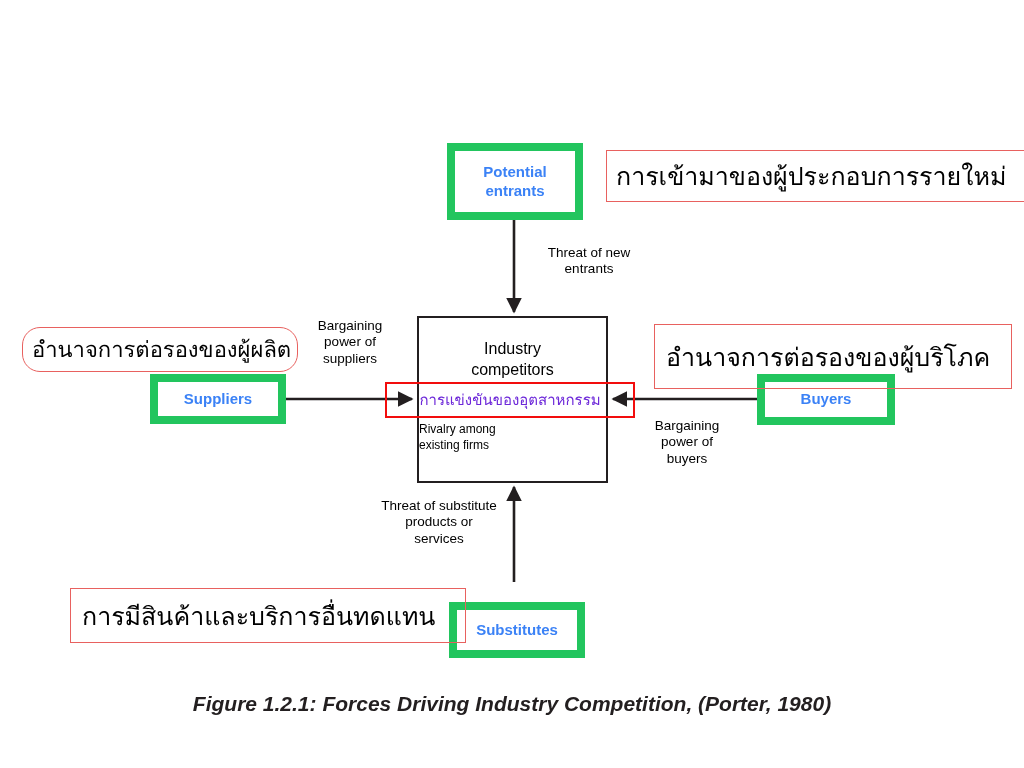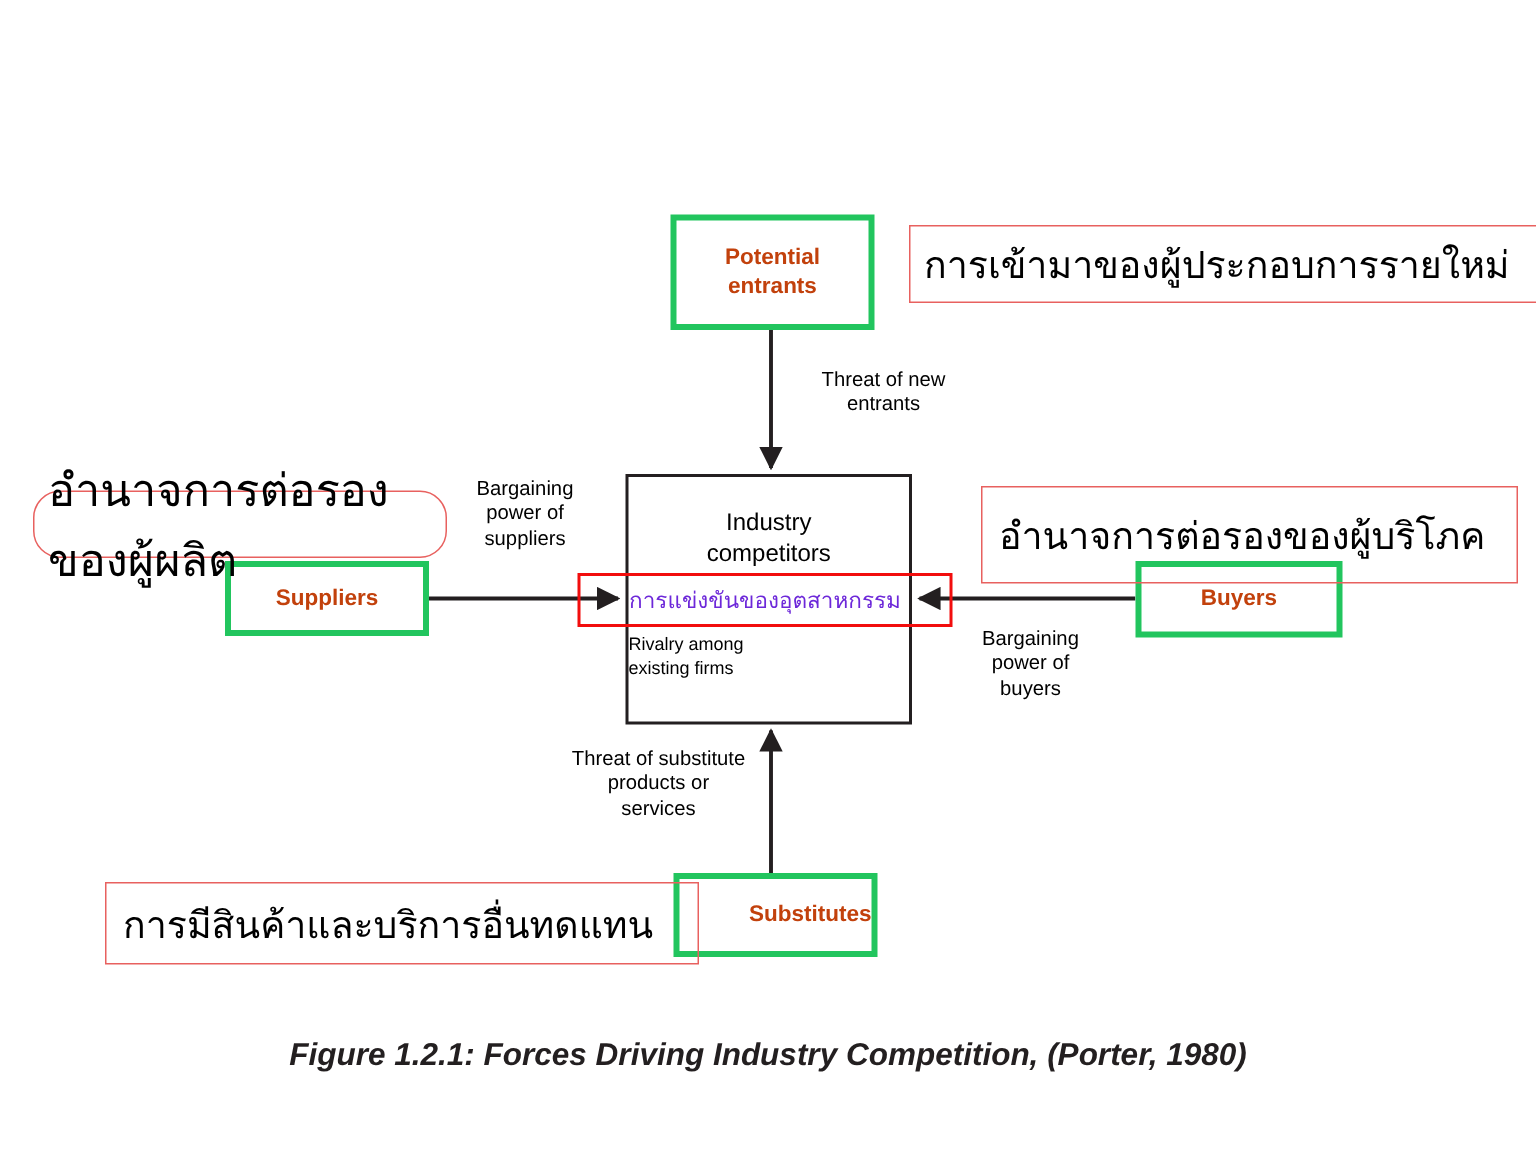--- a/index.html
+++ b/index.html
@@ -33,37 +33,37 @@
     font-size: 63px;
     line-height: 1;
     font-weight: 400;
     letter-spacing: 0px;
     color: #000;
     font-family: "Liberation Sans", sans-serif;
   }
 
   
   .node-box {
-    border: 4px solid #22c55e;
+    border: 8px solid #22c55e;
     background: #ffffff;
     box-sizing: border-box;
     display: flex;
     align-items: center;
     justify-content: center;
     text-align: center;
     font-weight: bold;
     font-size: 15px;
     line-height: 1.25;
-    color: #c2410c;
+    color: #3b82f6;
   }
 
   #box-potential-entrants { left: 447px; top: 143px; width: 136px; height: 77px; z-index: 6; }
   #box-suppliers          { left: 150px; top: 374px; width: 136px; height: 50px; z-index: 6; }
   #box-buyers             { left: 757px; top: 374px; width: 138px; height: 51px; z-index: 6; }
-  #box-substitutes        { left: 449px; top: 582px; width: 136px; height: 56px; z-index: 6; justify-content: flex-end; }
+  #box-substitutes        { left: 449px; top: 602px; width: 136px; height: 56px; z-index: 6; }
 
   
   #box-industry {
     left: 417px; top: 316px; width: 191px; height: 167px;
     border: 2px solid #231f20;
     background: #ffffff;
     box-sizing: border-box;
     z-index: 4;
     overflow: hidden;
   }
@@ -114,21 +114,21 @@
   .annotation span { display: block; width: 100%; }
 
   #ann-entrants {
     left: 606px; top: 150px; width: 423px; height: 52px;
     font-size: 25px;
     padding-left: 9px;
     z-index: 9;
   }
   #ann-suppliers {
     left: 22px; top: 327px; width: 276px; height: 45px;
-    font-size: 30px;
+    font-size: 22px;
     padding-left: 9px;
     z-index: 9;
     border-radius: 18px;
   }
   #ann-buyers {
     left: 654px; top: 324px; width: 358px; height: 65px;
     font-size: 25px;
     padding-left: 11px;
     z-index: 9;
   }

